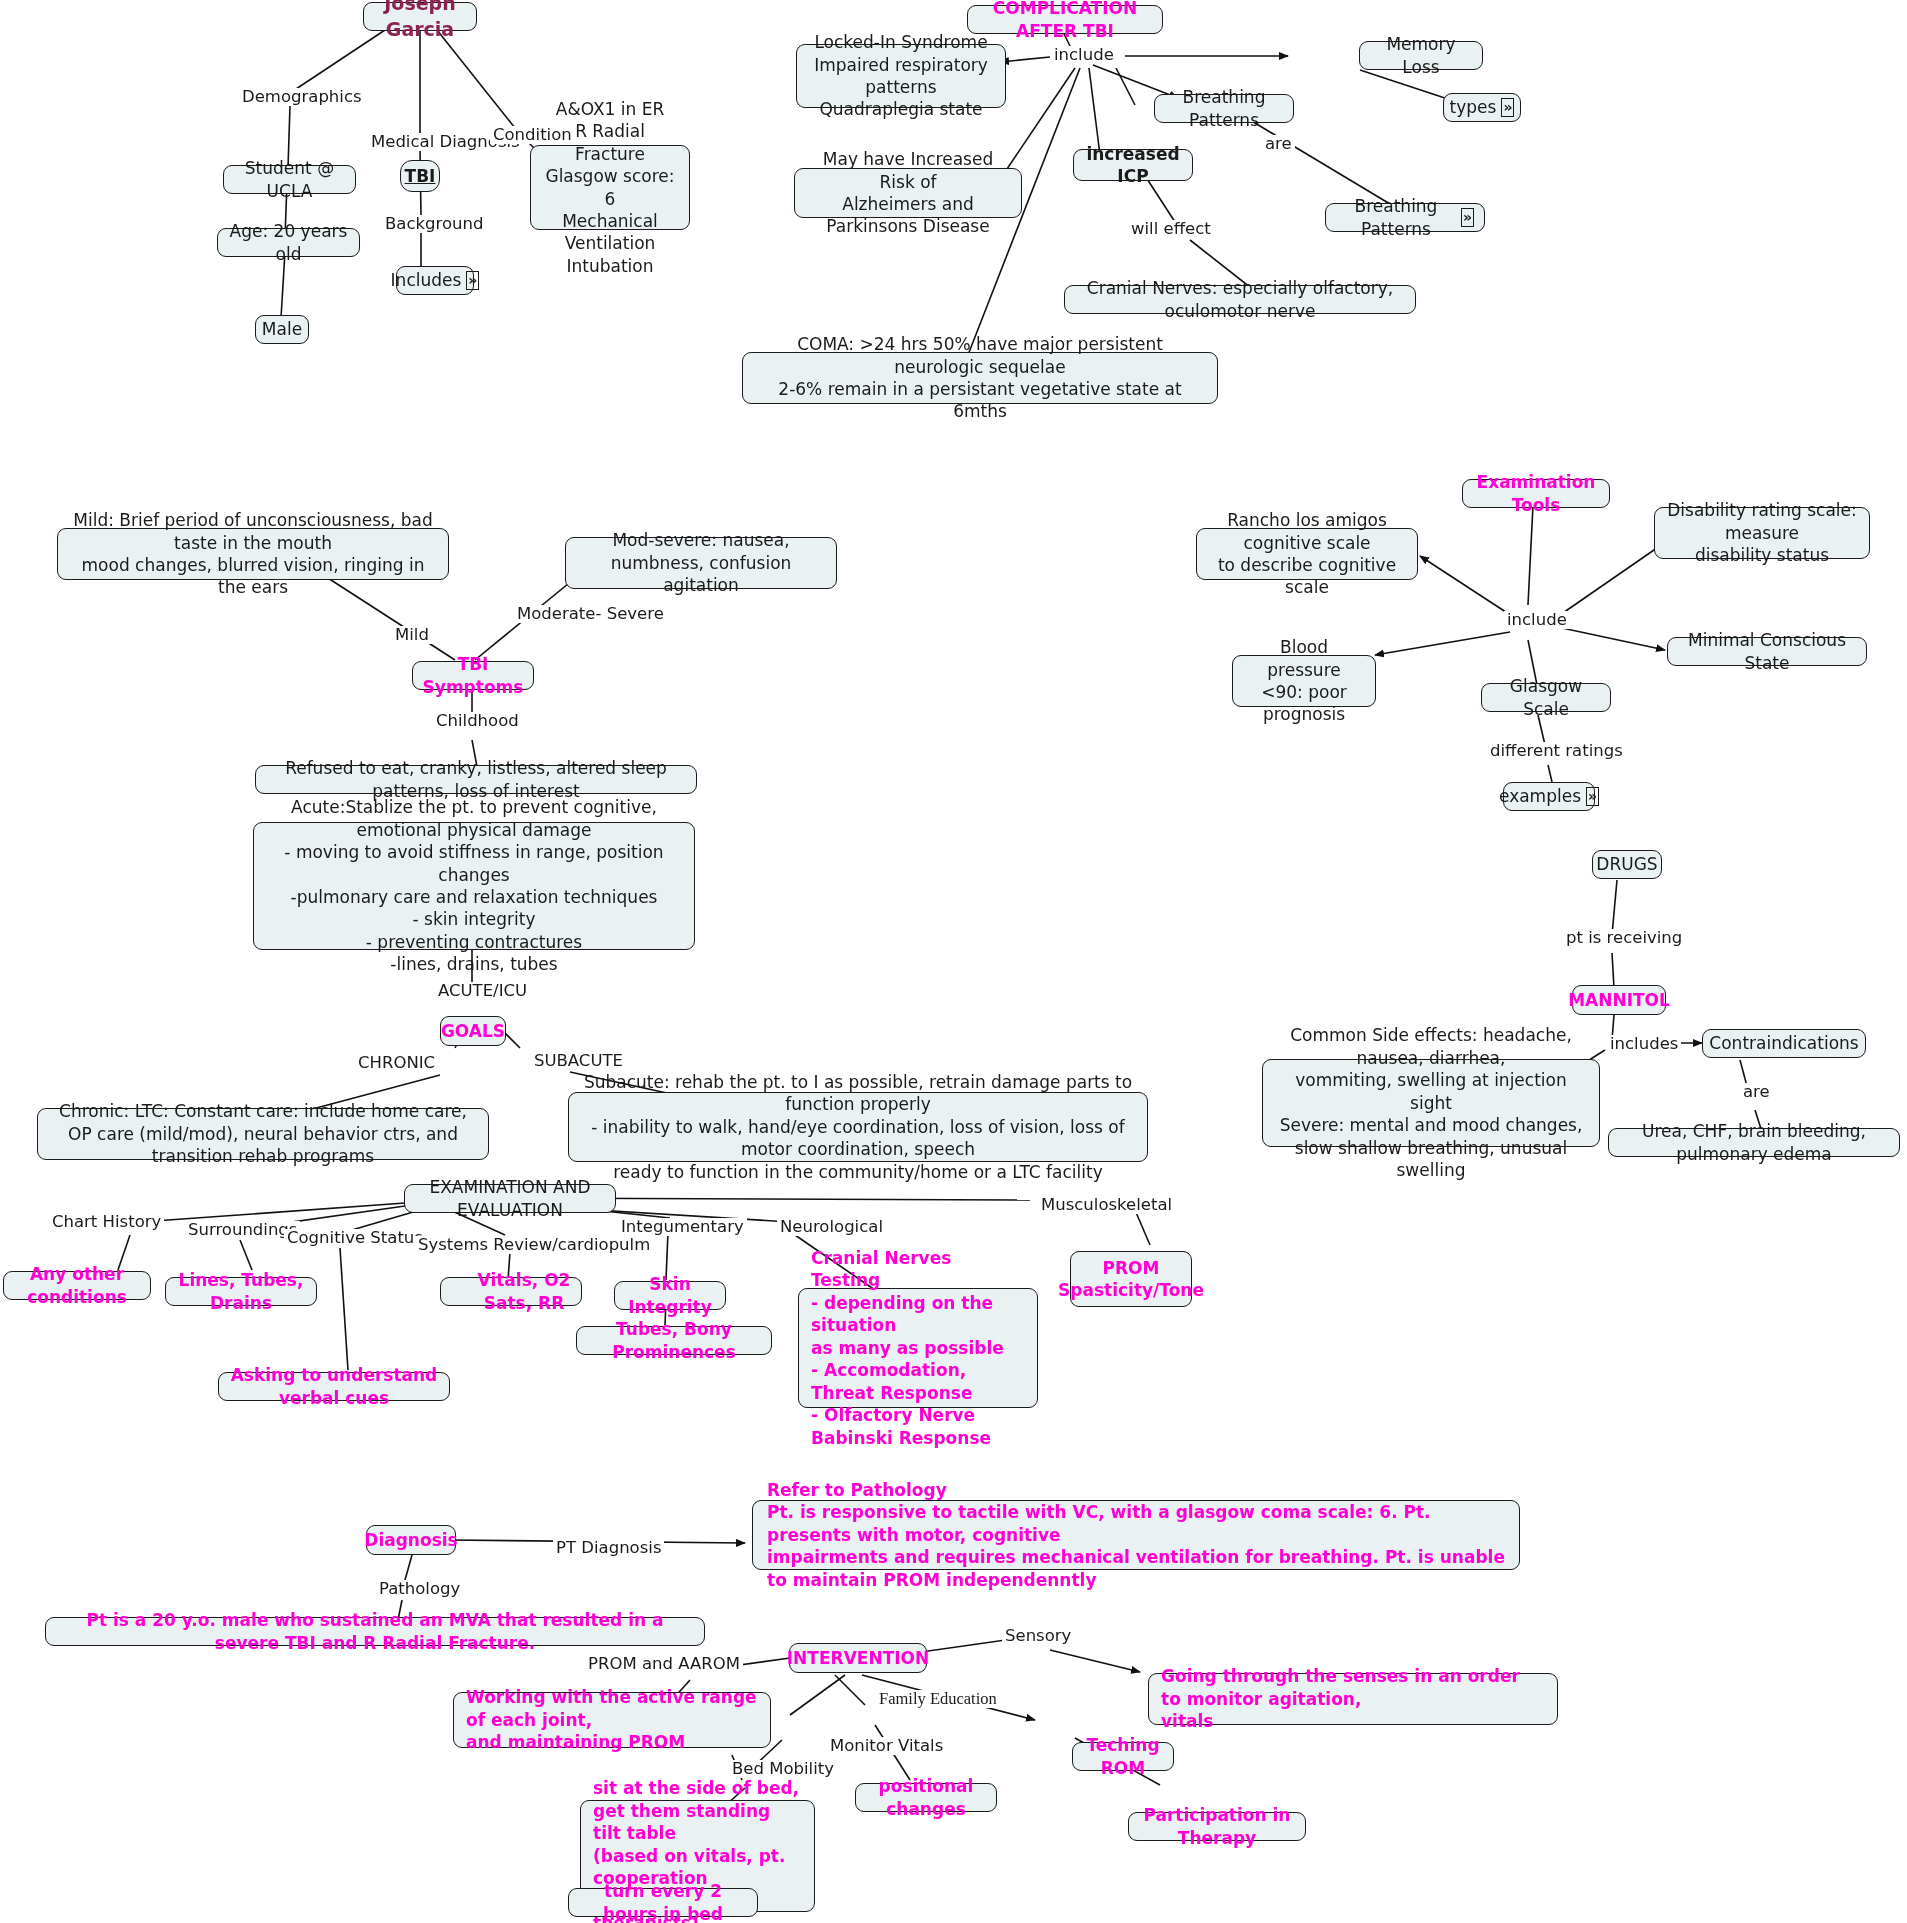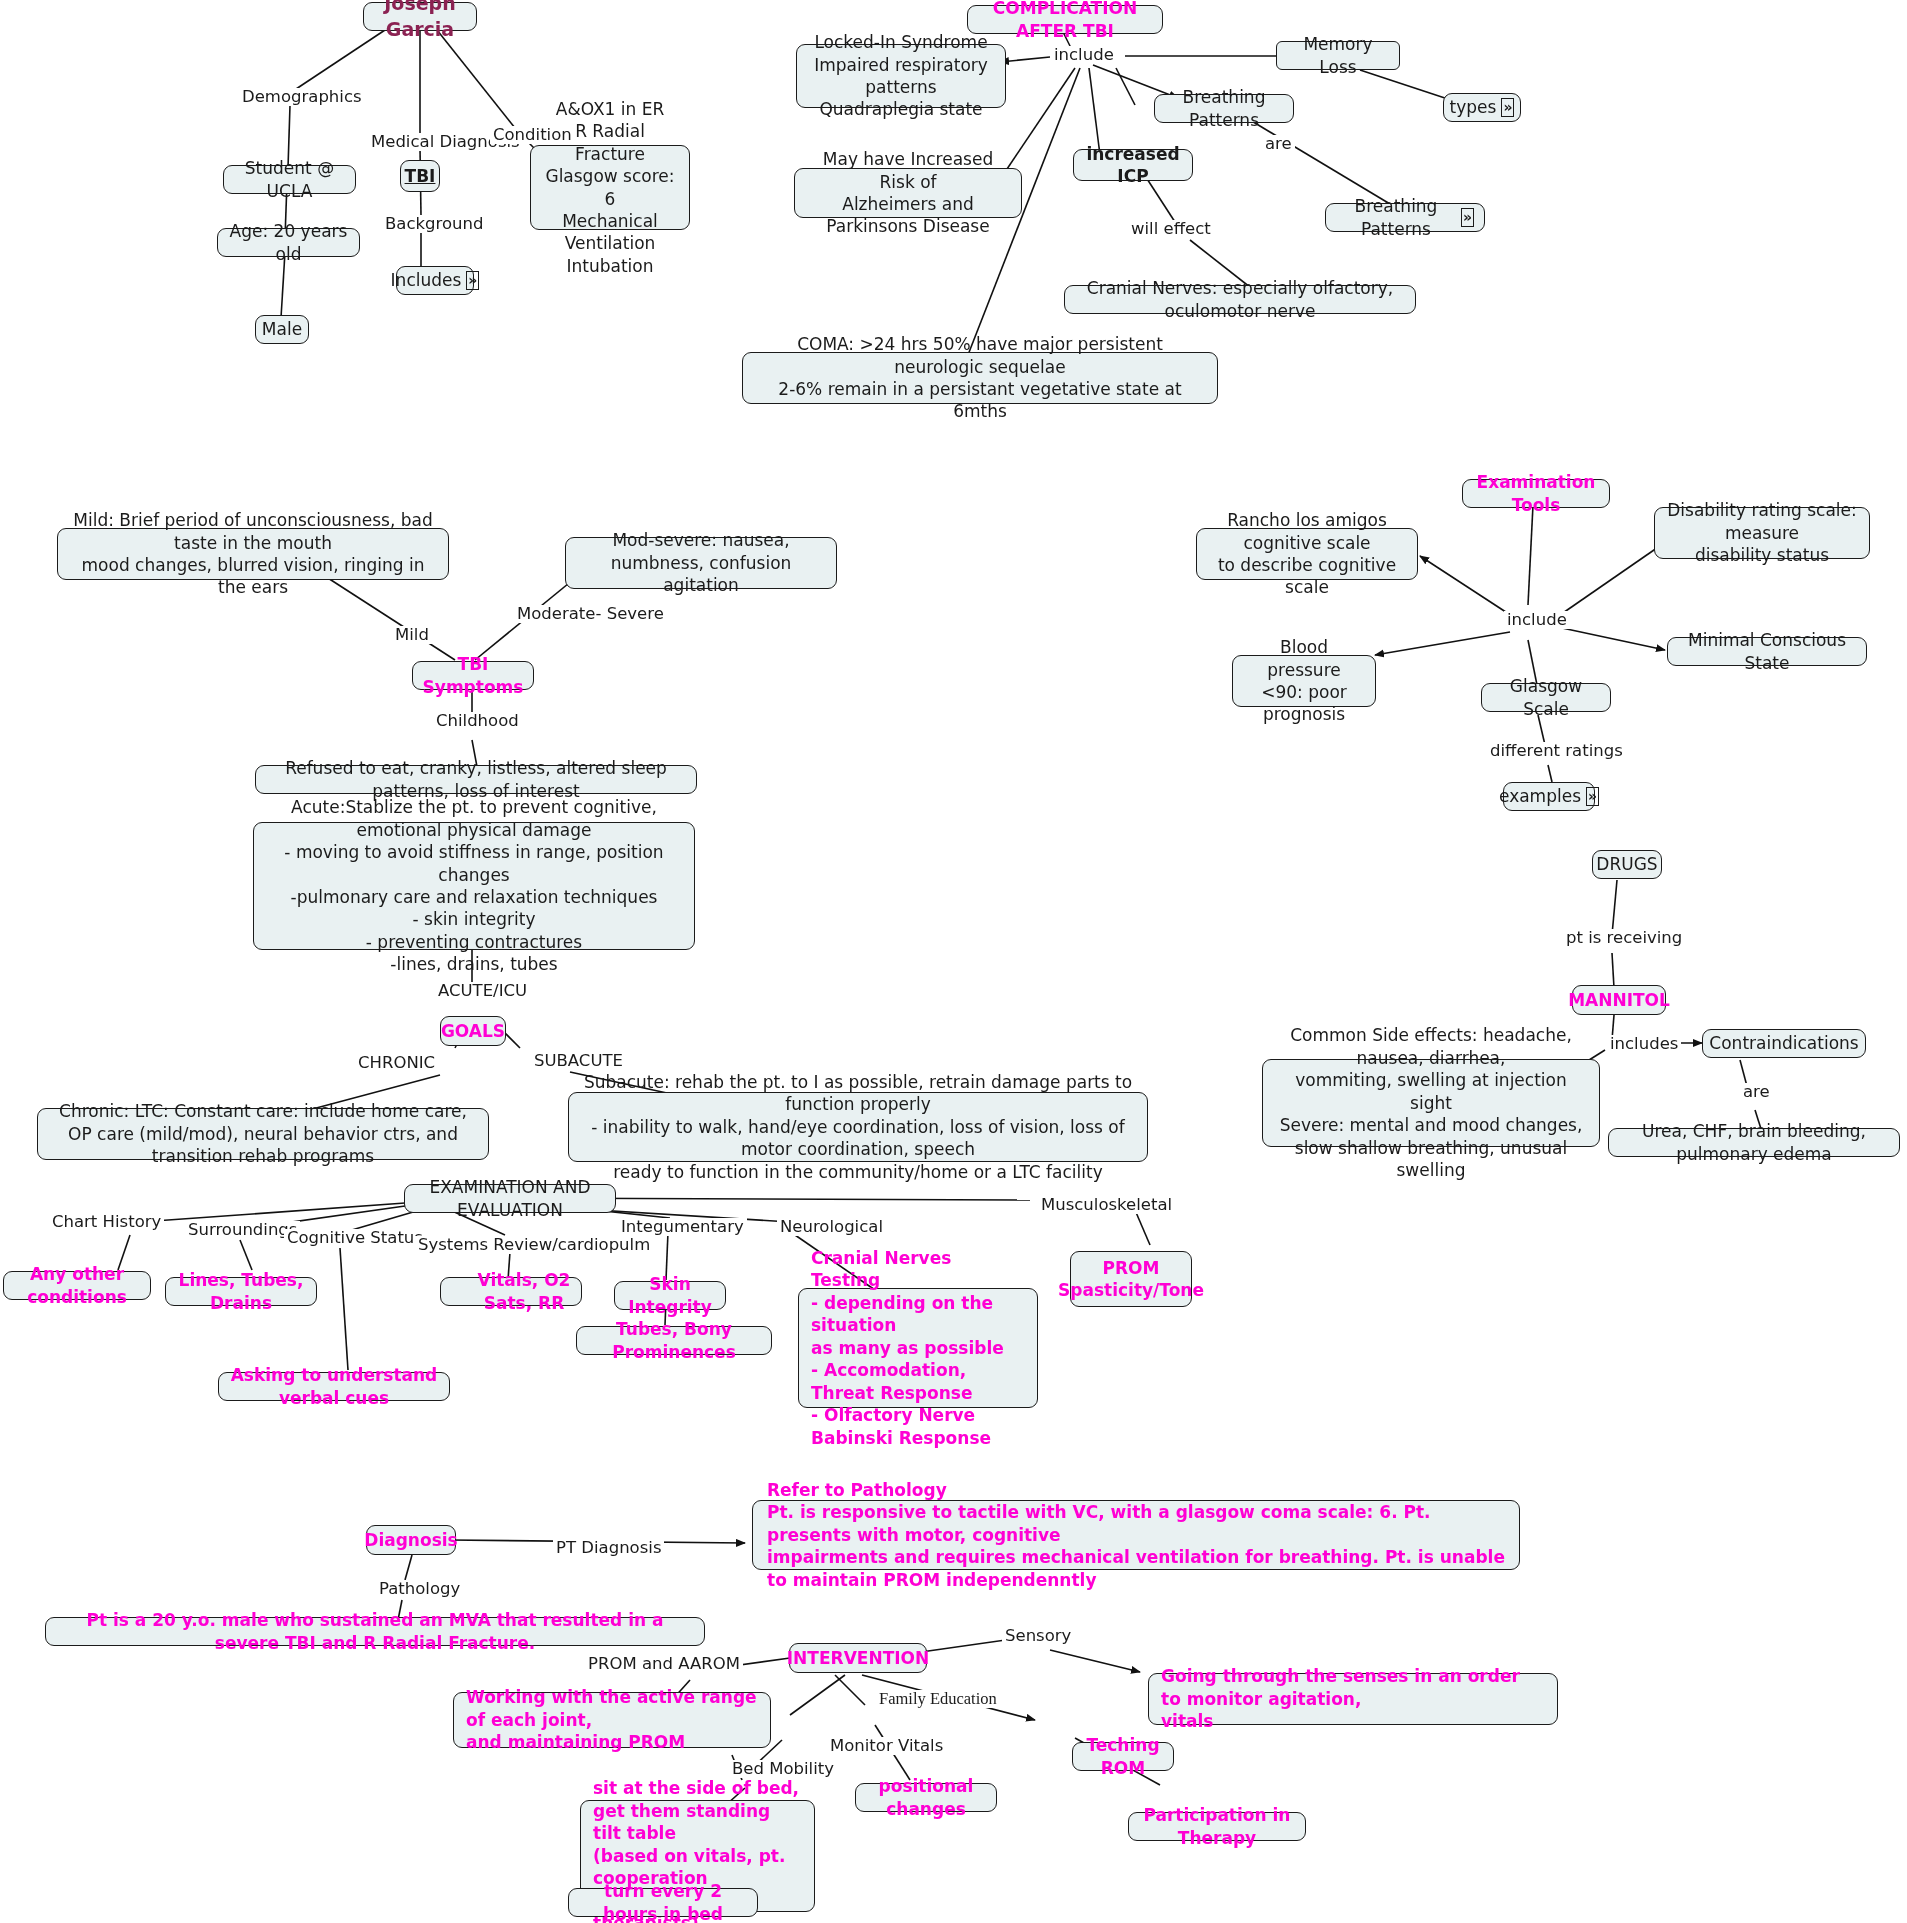--- a/index.html
+++ b/index.html
@@ -121,35 +121,35 @@
     </g>
   </svg>
 
   <div class="node maroon" style="left:363px;top:2px;width:114px;height:29px;">Joseph Garcia</div>
   <div class="label" style="left:239px;top:88px;">Demographics</div>
   <div class="label" style="left:368px;top:133px;">Medical Diagnosis</div>
   <div class="label" style="left:490px;top:126px;">Condition</div>
   <div class="node" style="left:223px;top:165px;width:133px;height:29px;">Student @ UCLA</div>
   <div class="node" style="left:217px;top:228px;width:143px;height:29px;">Age: 20 years old</div>
   <div class="node" style="left:255px;top:315px;width:54px;height:29px;">Male</div>
-  <div class="node ul" style="left:400px;top:160px;width:40px;height:32px;">TBI</div>
+  <div class="node ul" style="left:400px;top:160px;width:40px;height:32px;border-radius:12px;">TBI</div>
   <div class="label" style="left:382px;top:215px;">Background</div>
   <div class="node" style="left:396px;top:266px;width:78px;height:29px;"><span>Includes</span><span class="expand">»</span></div>
   <div class="node" style="left:530px;top:145px;width:160px;height:85px;">A&amp;OX1 in ER
 R Radial Fracture
 Glasgow score: 6
 Mechanical Ventilation
 Intubation</div>
 
   <div class="node pink" style="left:967px;top:5px;width:196px;height:29px;">COMPLICATION AFTER TBI</div>
   <div class="label" style="left:1051px;top:46px;">include</div>
   <div class="node" style="left:796px;top:44px;width:210px;height:64px;">Locked-In Syndrome
 Impaired respiratory patterns
 Quadraplegia state</div>
-  <div class="node" style="left:1276px;top:41px;width:124px;height:29px;border-radius:6px;">Memory Loss</div>
+  <div class="node" style="left:1359px;top:41px;width:124px;height:29px;">Memory Loss</div>
   <div class="node" style="left:1443px;top:93px;width:78px;height:29px;"><span>types</span><span class="expand">»</span></div>
   <div class="node" style="left:1154px;top:94px;width:140px;height:29px;">Breathing Patterns</div>
   <div class="label" style="left:1262px;top:135px;">are</div>
   <div class="node" style="left:1325px;top:203px;width:160px;height:29px;"><span>Breathing Patterns</span><span class="expand">»</span></div>
   <div class="node bold" style="left:1073px;top:149px;width:120px;height:32px;">increased ICP</div>
   <div class="node" style="left:794px;top:168px;width:228px;height:50px;">May have Increased Risk of
 Alzheimers and Parkinsons Disease</div>
   <div class="label" style="left:1128px;top:220px;">will effect</div>
   <div class="node" style="left:1064px;top:285px;width:352px;height:29px;">Cranial Nerves: especially olfactory, oculomotor nerve</div>
   <div class="node" style="left:742px;top:352px;width:476px;height:52px;">COMA:  &gt;24 hrs 50% have major persistent neurologic sequelae

